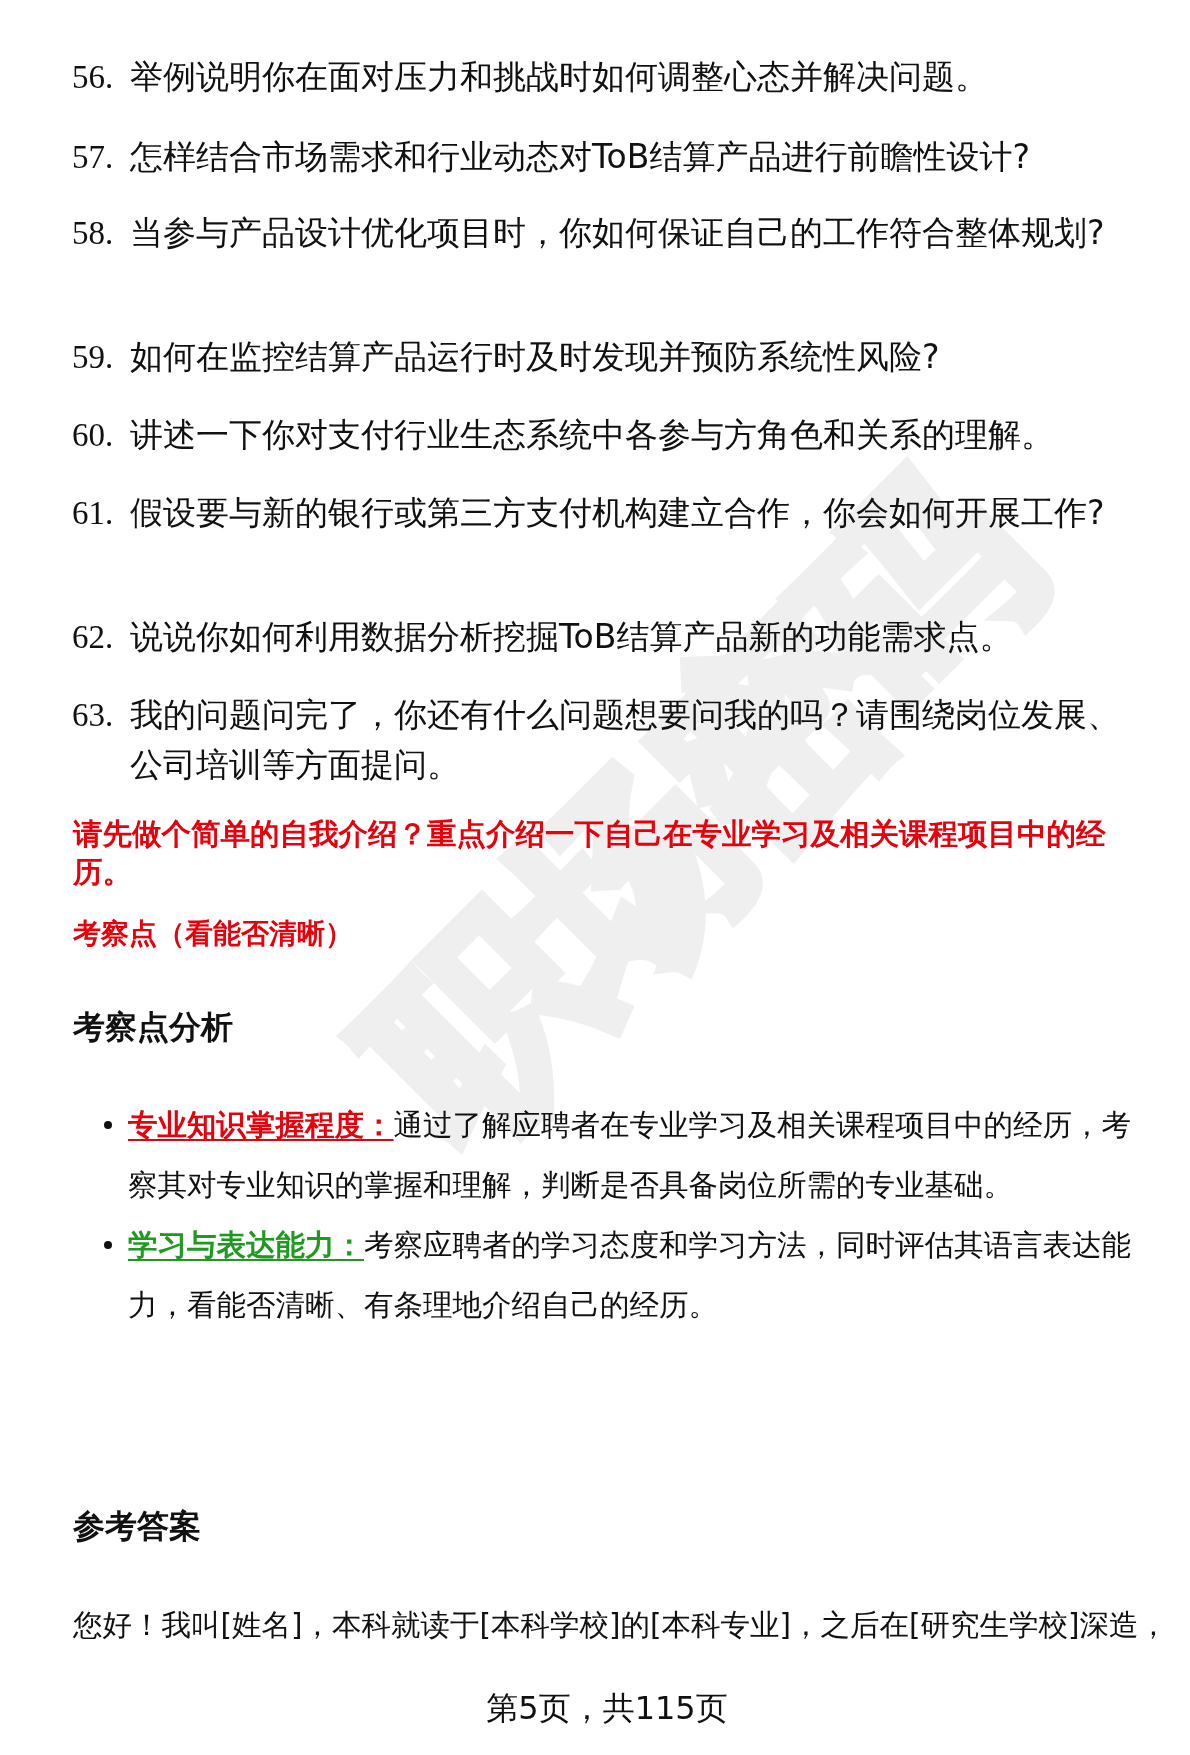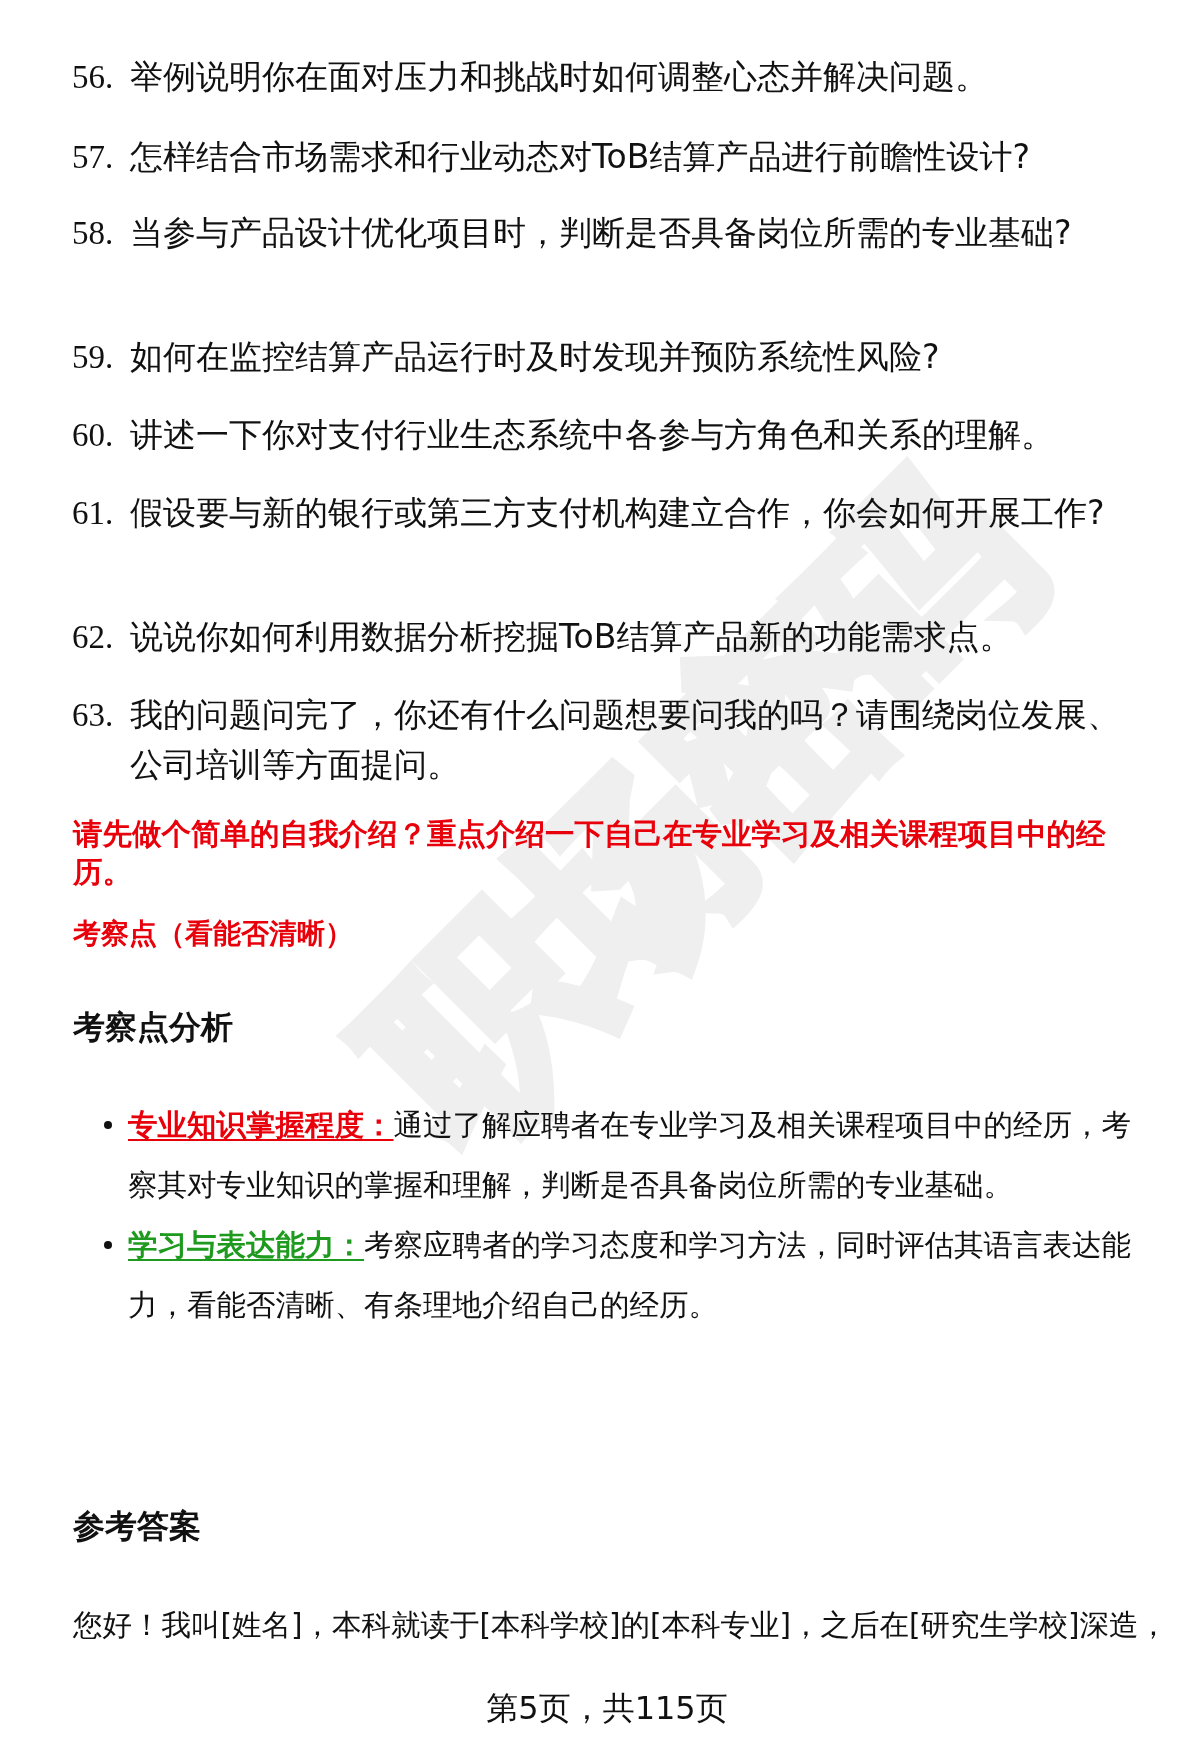--- a/index.html
+++ b/index.html
@@ -50,21 +50,21 @@
     <div class="q-item" style="top:52px">
       <span class="q-num">56.</span>
       <span class="q-text">举例说明你在面对压力和挑战时如何调整心态并解决问题。</span>
     </div>
     <div class="q-item" style="top:132px">
       <span class="q-num">57.</span>
       <span class="q-text">怎样结合市场需求和行业动态对ToB结算产品进行前瞻性设计?</span>
     </div>
     <div class="q-item" style="top:208px">
       <span class="q-num">58.</span>
-      <span class="q-text">当参与产品设计优化项目时，判断是否具备岗位所需的专业基础?</span>
+      <span class="q-text">当参与产品设计优化项目时，你如何保证自己的工作符合整体规划?</span>
     </div>
     <div class="q-item" style="top:332px">
       <span class="q-num">59.</span>
       <span class="q-text">如何在监控结算产品运行时及时发现并预防系统性风险?</span>
     </div>
     <div class="q-item" style="top:410px">
       <span class="q-num">60.</span>
       <span class="q-text">讲述一下你对支付行业生态系统中各参与方角色和关系的理解。</span>
     </div>
     <div class="q-item" style="top:488px">

